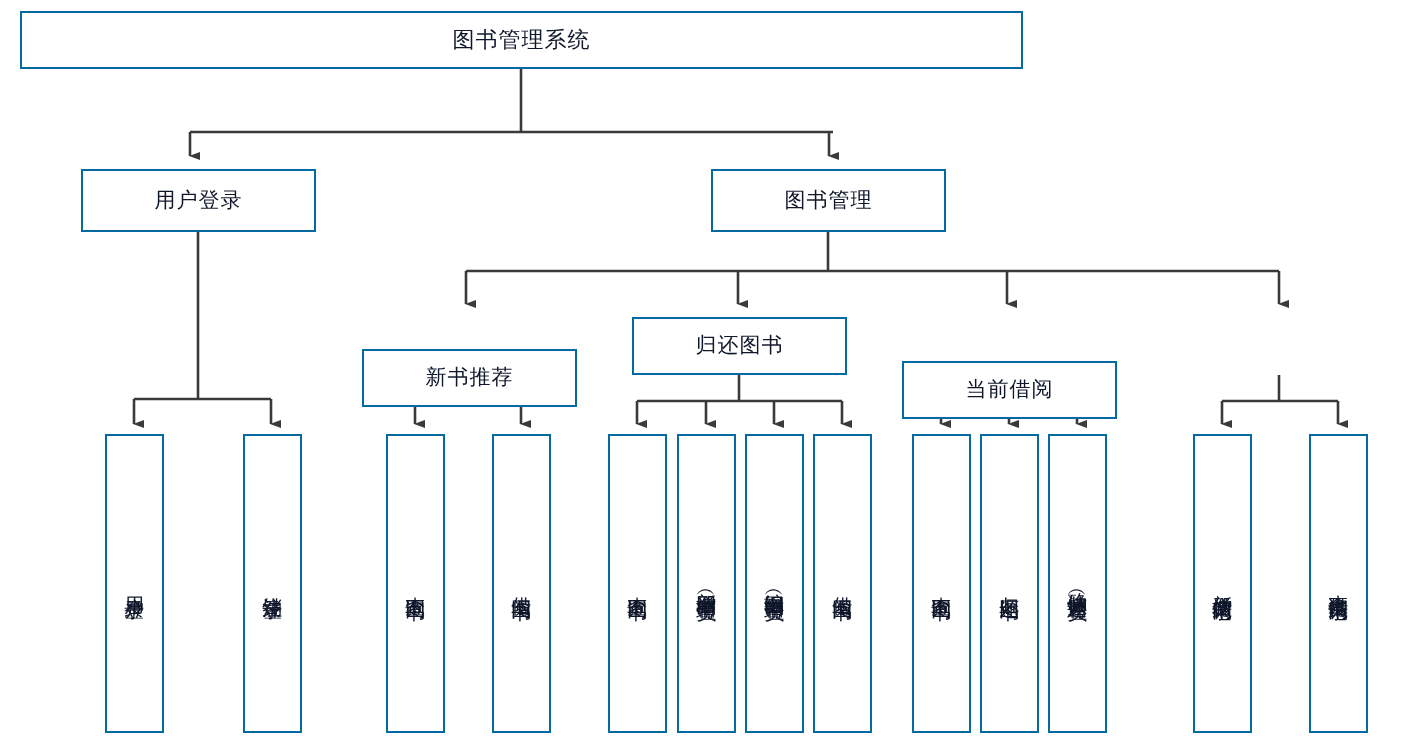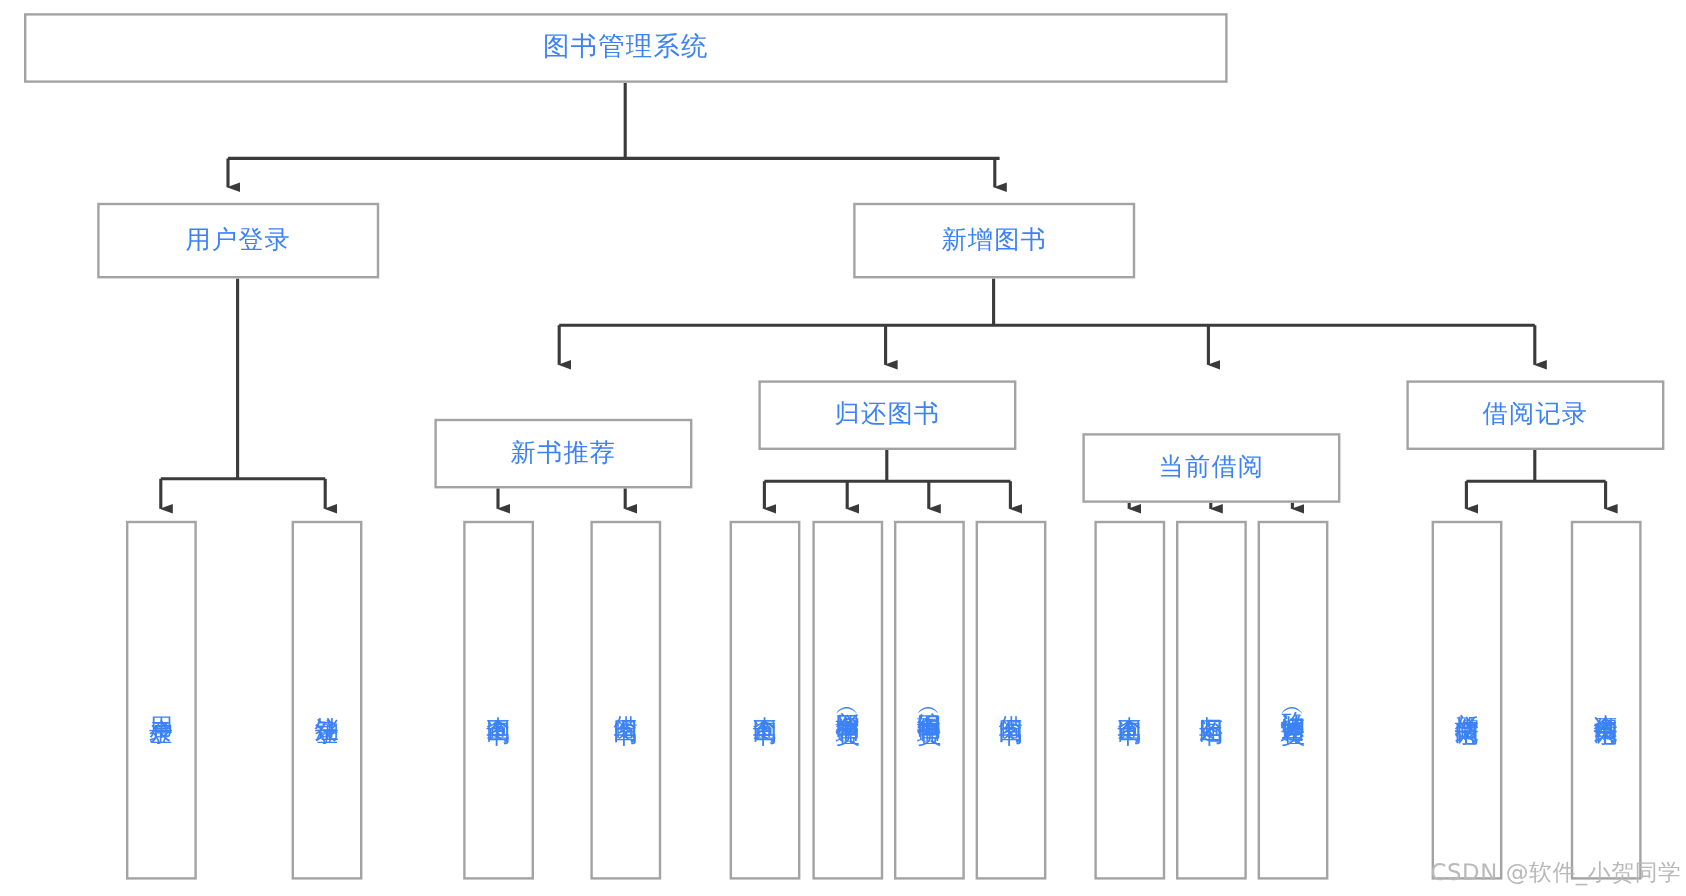--- a/index.html
+++ b/index.html
@@ -22,26 +22,26 @@
     position: absolute;
     left: 0;
     top: 0;
     width: 1405px;
     height: 747px;
     pointer-events: none;
   }
   .node {
     position: absolute;
     box-sizing: border-box;
-    border: 2px solid #a3a3a3;
+    border: 2px solid #0369a1;
     background: #ffffff;
     display: flex;
     align-items: center;
     justify-content: center;
-    color: #3b82f6;
+    color: #0f172a;
   }
   .node.horizontal {
     font-size: 21px;
     letter-spacing: 1px;
     line-height: 1.2;
     white-space: nowrap;
   }
   .node.root {
     font-size: 22px;
   }
@@ -121,26 +121,25 @@
       <path d="M1279,375 L1279,401"></path>
       <path d="M1222,401 L1338,401"></path>
       <path d="M1222,401 L1222,424" marker-end="url(#arrow)"></path>
       <path d="M1338,401 L1338,424" marker-end="url(#arrow)"></path>
     </g>
   </svg>
 
   <div class="node horizontal root" style="left:20px; top:11px; width:1003px; height:58px;">图书管理系统</div>
 
   <div class="node horizontal" style="left:81px; top:169px; width:235px; height:63px;">用户登录</div>
-  <div class="node horizontal" style="left:711px; top:169px; width:235px; height:63px;">新增图书</div>
+  <div class="node horizontal" style="left:711px; top:169px; width:235px; height:63px;">图书管理</div>
 
   <div class="node horizontal" style="left:362px; top:317px; width:215px; height:58px;margin-top:32px;">新书推荐</div>
   <div class="node horizontal" style="left:632px; top:317px; width:215px; height:58px;">归还图书</div>
   <div class="node horizontal" style="left:902px; top:317px; width:215px; height:58px;margin-top:44px;">当前借阅</div>
-  <div class="node horizontal" style="left:1172px; top:317px; width:215px; height:58px;">借阅记录</div>
 
   <div class="node vertical" style="left:105px; top:434px; width:59px; height:299px;">
     <span class="vtext">用户登录</span>
   </div>
   <div class="node vertical" style="left:243px; top:434px; width:59px; height:299px;">
     <span class="vtext">注销登录</span>
   </div>
 
   <div class="node vertical" style="left:386px; top:434px; width:59px; height:299px;">
     <span class="vtext">查询图书</span>
@@ -172,15 +171,14 @@
     <span class="vtext">确认归还（管理员）</span>
   </div>
 
   <div class="node vertical" style="left:1193px; top:434px; width:59px; height:299px;">
     <span class="vtext">新增借阅记录</span>
   </div>
   <div class="node vertical" style="left:1309px; top:434px; width:59px; height:299px;">
     <span class="vtext">查询借阅记录</span>
   </div>
 
-  <div class="watermark" style="left:1192px; top:714px;">CSDN @软件_小贺同学</div>
 
 </div>
 
 </body></html>

